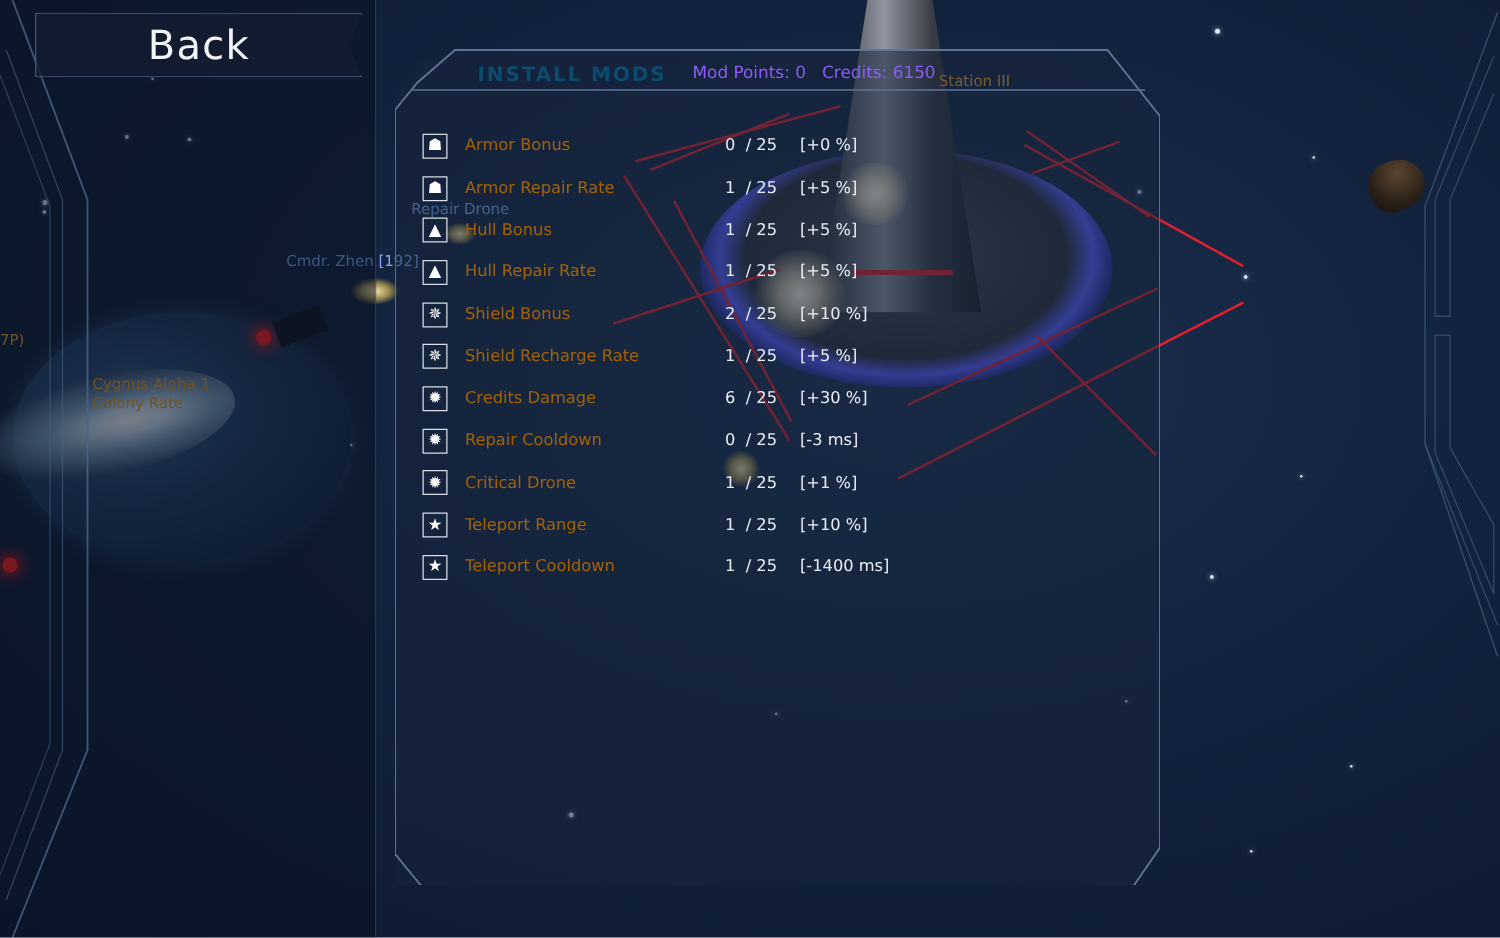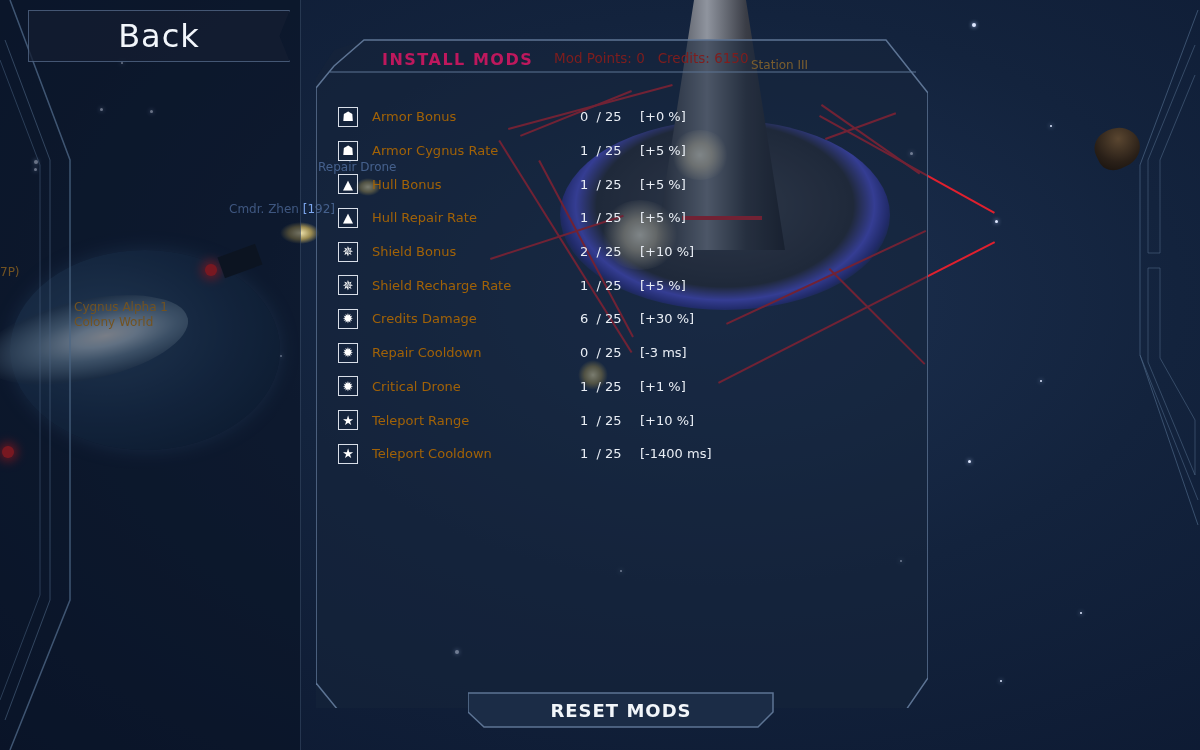--- a/index.html
+++ b/index.html
@@ -31,22 +31,22 @@
   .label-blue{position:absolute;color:#7ea8f0;font-size:12px;white-space:nowrap;}
   .left-panel{left:0;top:0;width:300px;height:750px;background:rgba(10,18,34,.55);border-right:1px solid rgba(120,150,190,.25);}
   .back-btn{left:28px;top:10px;width:260px;height:50px;background:rgba(20,30,50,.75);
     border:1px solid rgba(130,160,200,.45);clip-path:polygon(0 0,100% 0,96% 50%,100% 100%,0 100%);
     display:flex;align-items:center;justify-content:center;cursor:pointer;}
   .back-btn span{font-size:32px;color:#f2f6fb;letter-spacing:1px;font-family:"DejaVu Sans", sans-serif;}
 
   
   .panel{left:316px;top:38px;width:612px;height:670px;}
   .panel svg{position:absolute;left:0;top:0;}
-  .panel-title{position:absolute;left:66px;top:12px;font-size:16px;font-weight:bold;letter-spacing:1.5px;color:#be185d;font-family:"DejaVu Sans", sans-serif;}
-  .panel-stats{position:absolute;left:238px;top:12px;font-size:13.5px;color:#7f1d1d;white-space:nowrap;}
+  .panel-title{position:absolute;left:66px;top:12px;font-size:16px;font-weight:bold;letter-spacing:1.5px;color:#0c4a6e;font-family:"DejaVu Sans", sans-serif;}
+  .panel-stats{position:absolute;left:238px;top:12px;font-size:13.5px;color:#8b5cf6;white-space:nowrap;}
   .mods{position:absolute;left:22px;top:62px;width:560px;}
   .mod-row{display:flex;align-items:center;height:33.7px;cursor:pointer;}
   .mod-icon{width:20px;height:20px;border:1.5px solid #d8dee8;display:flex;align-items:center;justify-content:center;
     color:#fff;font-size:13px;line-height:1;margin-right:14px;box-sizing:border-box;}
   .mod-name{width:208px;font-size:13px;color:#a16207;white-space:nowrap;}
   .mod-level{width:60px;font-size:13px;color:#e9eef5;white-space:nowrap;}
   .mod-effect{font-size:13px;color:#e9eef5;white-space:nowrap;}
   .reset-btn{position:absolute;left:152px;top:654px;width:306px;height:36px;display:flex;align-items:center;justify-content:center;cursor:pointer;}
   .reset-btn span{font-size:18px;font-weight:bold;letter-spacing:1px;color:#f2f6fa;position:relative;z-index:2;}
 </style>
@@ -102,24 +102,24 @@
   <div class="redline" style="left:718px;top:382px;width:310px;transform:rotate(-27deg);"></div>
   <div class="redline" style="left:830px;top:268px;width:135px;transform:rotate(45deg);"></div>
 
   <div class="abs asteroid"></div>
   <div class="ship" style="left:280px;top:222px;"></div>
   <div class="ship" style="left:355px;top:178px;width:26px;height:18px;"></div>
   <div class="ship" style="left:578px;top:360px;width:30px;height:30px;"></div>
 </div>
 
 <div class="label-orange" style="left:751px;top:57px;">Station III</div>
-<div class="label-blue" style="left:318px;top:160px;">Repair Drone</div>
+<div class="label-blue" style="left:329px;top:160px;">Repair Drone</div>
 <div class="label-blue" style="left:229px;top:202px;">Cmdr. Zhen [192]</div>
 <div class="label-orange" style="left:74px;top:299px;text-align:right;">Cygnus Alpha 1</div>
-<div class="label-orange" style="left:74px;top:314px;">Colony World</div>
+<div class="label-orange" style="left:74px;top:314px;">Colony Rate</div>
 <div class="label-orange" style="left:0;top:264px;">7P)</div>
 
 <div class="abs left-panel"></div>
 <svg class="abs" style="left:0;top:0;" width="80" height="750">
   <polyline points="10,0 70,160 70,600 10,750" fill="none" stroke="#4c6584" stroke-width="1.5" opacity=".8"></polyline>
   <polyline points="5,40 50,160 50,600 5,720" fill="none" stroke="#4c6584" stroke-width="1" opacity=".6"></polyline>
   <polyline points="0,60 40,165 40,595 0,700" fill="none" stroke="#4c6584" stroke-width="1" opacity=".5"></polyline>
 </svg>
 <div class="abs back-btn">
   <span>Back</span>
@@ -152,21 +152,21 @@
 
   <div class="mods" id="mod-list">
       <div class="mod-row">
         <span class="mod-icon">☗</span>
         <span class="mod-name">Armor Bonus</span>
         <span class="mod-level"><span>0</span>&nbsp; /&nbsp;<span>25</span></span>
         <span class="mod-effect">[+0 %]</span>
       </div>
       <div class="mod-row">
         <span class="mod-icon">☗</span>
-        <span class="mod-name">Armor Cygnus Rate</span>
+        <span class="mod-name">Armor Repair Rate</span>
         <span class="mod-level"><span>1</span>&nbsp; /&nbsp;<span>25</span></span>
         <span class="mod-effect">[+5 %]</span>
       </div>
       <div class="mod-row">
         <span class="mod-icon">▲</span>
         <span class="mod-name">Hull Bonus</span>
         <span class="mod-level"><span>1</span>&nbsp; /&nbsp;<span>25</span></span>
         <span class="mod-effect">[+5 %]</span>
       </div>
       <div class="mod-row">
@@ -212,19 +212,13 @@
         <span class="mod-effect">[+10 %]</span>
       </div>
       <div class="mod-row">
         <span class="mod-icon">★</span>
         <span class="mod-name">Teleport Cooldown</span>
         <span class="mod-level"><span>1</span>&nbsp; /&nbsp;<span>25</span></span>
         <span class="mod-effect">[-1400 ms]</span>
       </div>
     </div>
 
-  <div class="reset-btn">
-    <svg width="306" height="36" style="position:absolute;left:0;top:0;">
-      <polygon points="0,1 305,1 305,20 290,35 16,35 0,20" fill="#1b2c46" stroke="#5d7494" stroke-width="1.5"></polygon>
-    </svg>
-    <span>RESET MODS</span>
-  </div>
 </div>
 
 </body></html>

